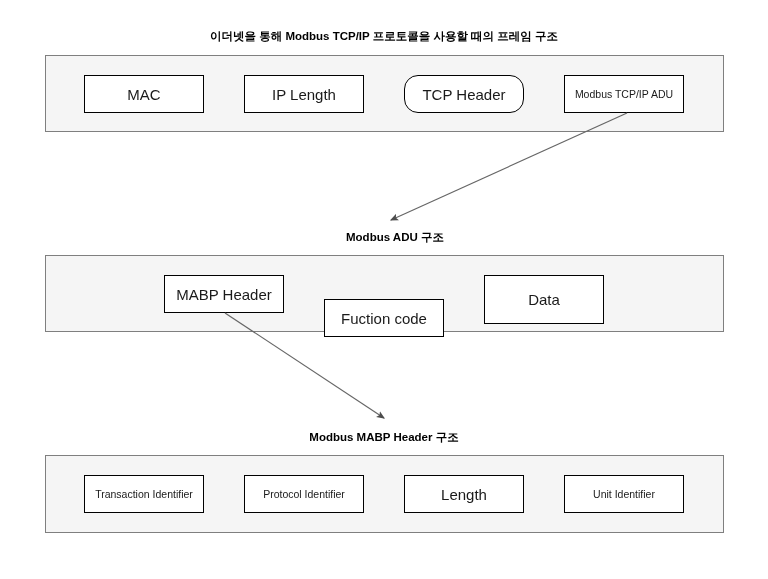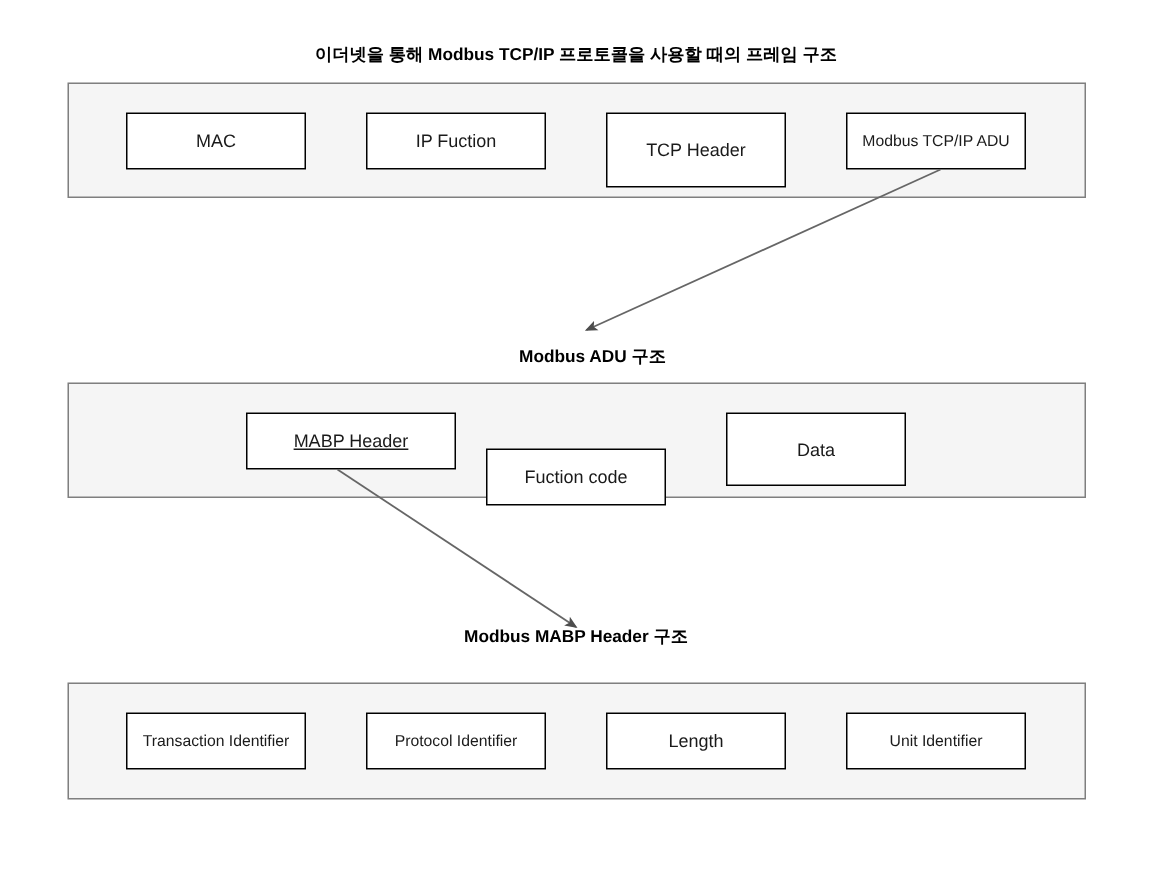--- a/index.html
+++ b/index.html
@@ -39,21 +39,21 @@
     box-sizing: border-box;
   }
   .cell {
     position: absolute;
     background: #ffffff;
     border: 1.3px solid #000000;
     box-sizing: border-box;
     display: flex;
     align-items: center;
     justify-content: center;
-    font-size: 12px;
+    font-size: 15px;
     color: #1a1a1a;
     white-space: nowrap;
     overflow: hidden;
   }
   .arrow-layer {
     position: absolute;
     left: 0;
     top: 0;
     width: 768px;
     height: 579px;
@@ -64,37 +64,37 @@
 <body>
 
 <div class="diagram">
 
   <div class="section-title" style="left:0px; top:29px; width:768px;">이더넷을 통해 Modbus TCP/IP 프로토콜을 사용할 때의 프레임 구조</div>
 
   <div class="panel" style="left:45px; top:55px; width:679px; height:77px;"></div>
 
   <div class="cell" style="left:84px; top:75px; width:120px; height:38px;">MAC</div>
 
-  <div class="cell" style="left:244px; top:75px; width:120px; height:38px;">IP Fuction</div>
+  <div class="cell" style="left:244px; top:75px; width:120px; height:38px;">IP Length</div>
 
-  <div class="cell" style="left:404px; top:75px; width:120px; height:50px;">TCP Header</div>
+  <div class="cell" style="left:404px; top:75px; width:120px; height:38px;border-radius:14px;">TCP Header</div>
 
   <div class="cell" style="left:564px; top:75px; width:120px; height:38px; font-size:10.5px;">Modbus TCP/IP ADU</div>
 
   <div class="section-title" style="left:0px; top:230px; width:768px;padding-left:11px;">Modbus ADU 구조</div>
 
   <div class="panel" style="left:45px; top:255px; width:679px; height:77px;"></div>
 
-  <div class="cell" style="left:164px; top:275px; width:140px; height:38px;text-decoration:underline;">MABP Header</div>
+  <div class="cell" style="left:164px; top:275px; width:120px; height:38px;">MABP Header</div>
 
   <div class="cell" style="left:324px; top:275px; width:120px; height:38px;margin-top:24px;">Fuction code</div>
 
   <div class="cell" style="left:484px; top:275px; width:120px; height:49px;">Data</div>
 
-  <div class="section-title" style="left:0px; top:417px; width:768px;">Modbus MABP Header 구조</div>
+  <div class="section-title" style="left:0px; top:430px; width:768px;">Modbus MABP Header 구조</div>
 
   <div class="panel" style="left:45px; top:455px; width:679px; height:78px;"></div>
 
   <div class="cell" style="left:84px; top:475px; width:120px; height:38px; font-size:10.5px;">Transaction Identifier</div>
 
   <div class="cell" style="left:244px; top:475px; width:120px; height:38px; font-size:10.5px;">Protocol Identifier</div>
 
   <div class="cell" style="left:404px; top:475px; width:120px; height:38px;">Length</div>
 
   <div class="cell" style="left:564px; top:475px; width:120px; height:38px; font-size:10.5px;">Unit Identifier</div>

